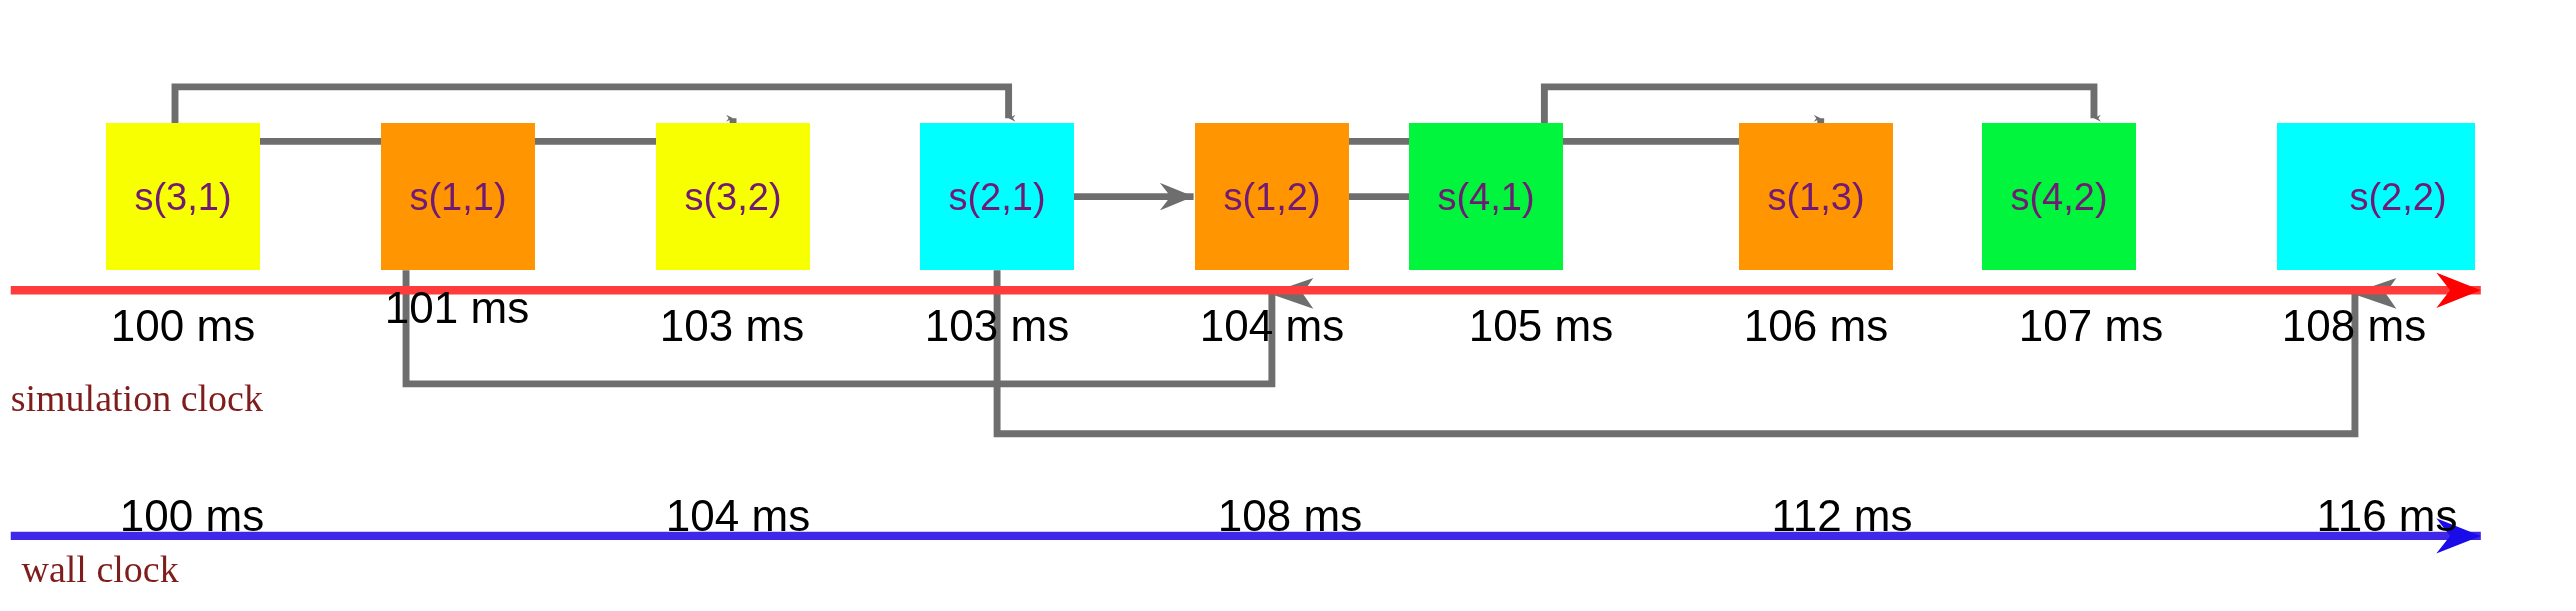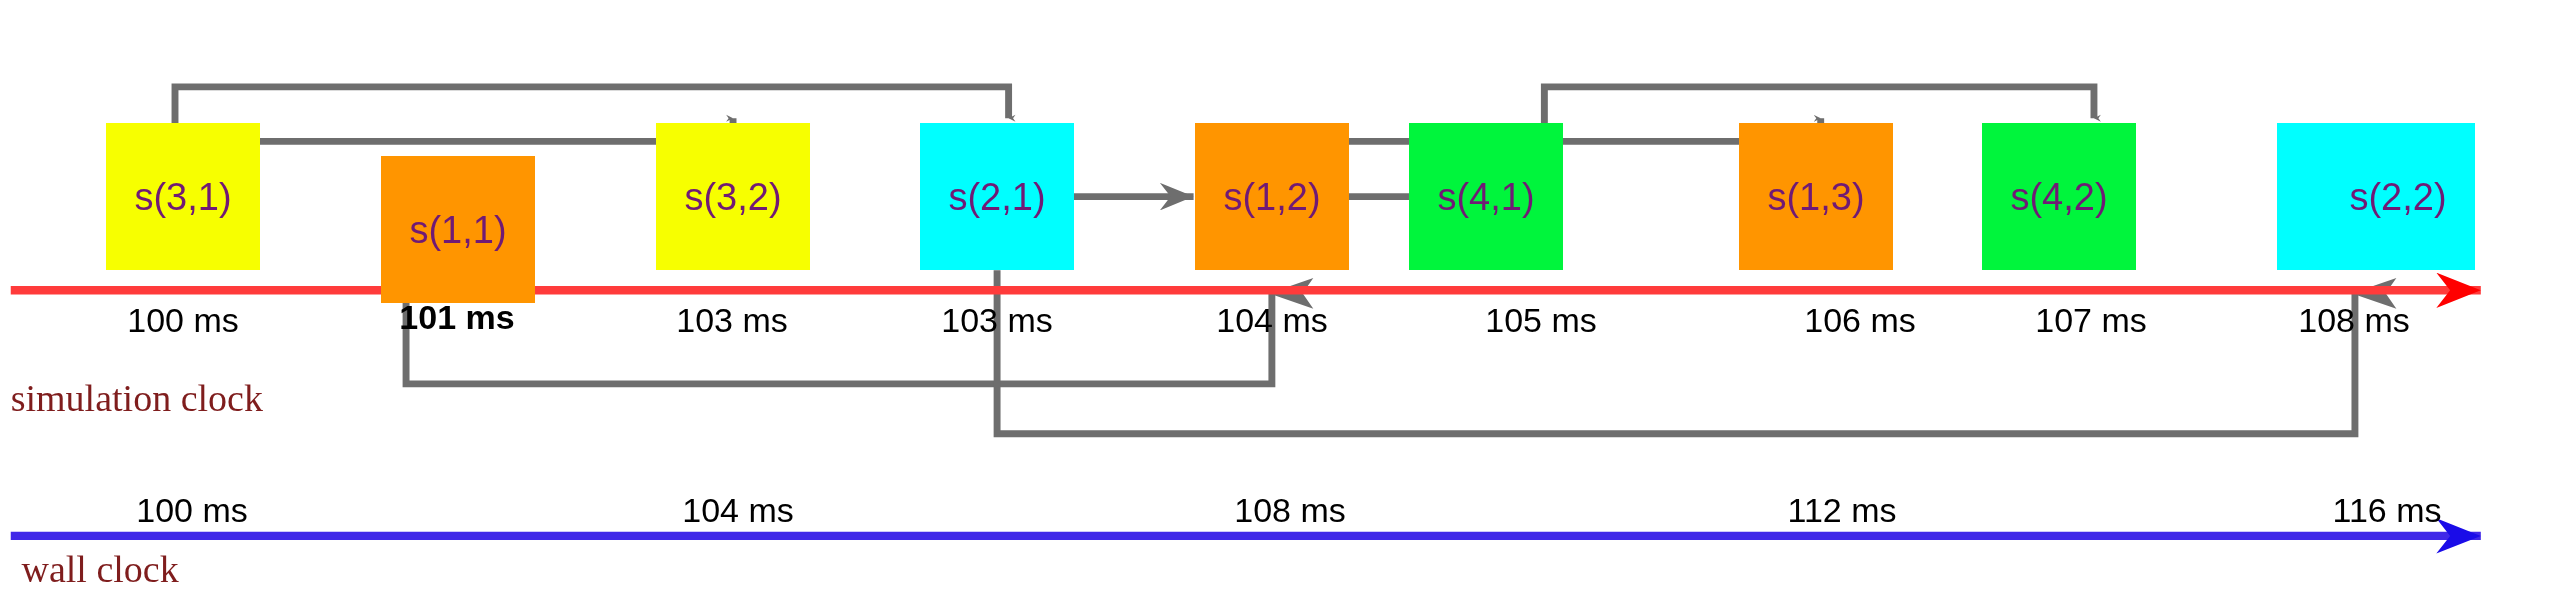--- a/index.html
+++ b/index.html
@@ -35,21 +35,21 @@
   .evt-label {
     font-family: "Liberation Sans", sans-serif;
     font-size: 38px;
     color: #701a75;
     line-height: 1;
     white-space: nowrap;
   }
   .tick-label {
     position: absolute;
     font-family: "Liberation Sans", sans-serif;
-    font-size: 34px;
+    font-size: 44px;
     color: #000000;
     white-space: nowrap;
     transform: translateX(-50%);
   }
   .axis-caption {
     position: absolute;
     font-family: Liberation Serif, serif;
     font-size: 38px;
     color: #7f1d1d;
     white-space: nowrap;
@@ -99,21 +99,21 @@
     </g>
     <g id="wall-axis-group">
       <line id="wall-axis-line" x1="14" y1="698" x2="3232" y2="698" stroke="#4028e8" stroke-width="11" marker-end="url(#blueArrow)"></line>
     </g>
   </svg>
 
   <div id="boxes-layer">
       <div class="evt-box" style="left: 106px; top: 123px; background: rgb(247, 255, 0);">
         <span class="evt-label">s(3,1)</span>
       </div>
-      <div class="evt-box" style="left: 381px; top: 123px; background: rgb(255, 149, 0); margin-top: 33px;">
+      <div class="evt-box" style="left: 381px; top: 123px; background: rgb(255, 149, 0);">
         <span class="evt-label">s(1,1)</span>
       </div>
       <div class="evt-box" style="left: 656px; top: 123px; background: rgb(247, 255, 0);">
         <span class="evt-label">s(3,2)</span>
       </div>
       <div class="evt-box" style="left: 920px; top: 123px; background: rgb(0, 255, 255);">
         <span class="evt-label">s(2,1)</span>
       </div>
       <div class="evt-box" style="left: 1195px; top: 123px; background: rgb(255, 149, 0);">
         <span class="evt-label">s(1,2)</span>
@@ -127,26 +127,26 @@
       <div class="evt-box" style="left: 1982px; top: 123px; background: rgb(0, 245, 60);">
         <span class="evt-label">s(4,2)</span>
       </div>
       <div class="evt-box" style="left: 2277px; top: 123px; background: rgb(0, 255, 255); padding-left: 44px;">
         <span class="evt-label">s(2,2)</span>
       </div>
     </div>
 
   <div id="sim-ticks-layer">
       <div class="tick-label" style="left: 183px; top: 301px;">100 ms</div>
-      <div class="tick-label" style="left: 457px; top: 298px; font-weight: bold;">101 ms</div>
+      <div class="tick-label" style="left: 457px; top: 283px;">101 ms</div>
       <div class="tick-label" style="left: 732px; top: 301px;">103 ms</div>
       <div class="tick-label" style="left: 997px; top: 301px;">103 ms</div>
       <div class="tick-label" style="left: 1272px; top: 301px;">104 ms</div>
       <div class="tick-label" style="left: 1541px; top: 301px;">105 ms</div>
-      <div class="tick-label" style="left: 1816px; top: 301px; margin-left: 44px;">106 ms</div>
+      <div class="tick-label" style="left: 1816px; top: 301px;">106 ms</div>
       <div class="tick-label" style="left: 2091px; top: 301px;">107 ms</div>
       <div class="tick-label" style="left: 2354px; top: 301px;">108 ms</div>
     </div>
   <div class="axis-caption" id="sim-caption" style="left:10.7px; top:376px;">simulation clock</div>
 
   <div id="wall-ticks-layer">
       <div class="tick-label" style="left: 192px; top: 491px;">100 ms</div>
       <div class="tick-label" style="left: 738px; top: 491px;">104 ms</div>
       <div class="tick-label" style="left: 1290px; top: 491px;">108 ms</div>
       <div class="tick-label" style="left: 1842px; top: 491px;">112 ms</div>

